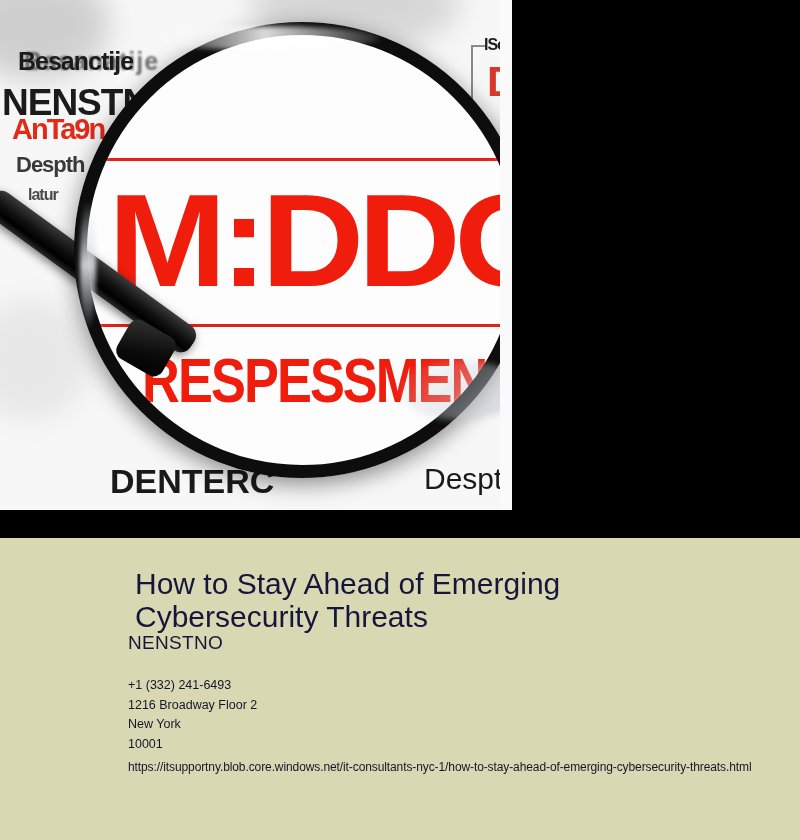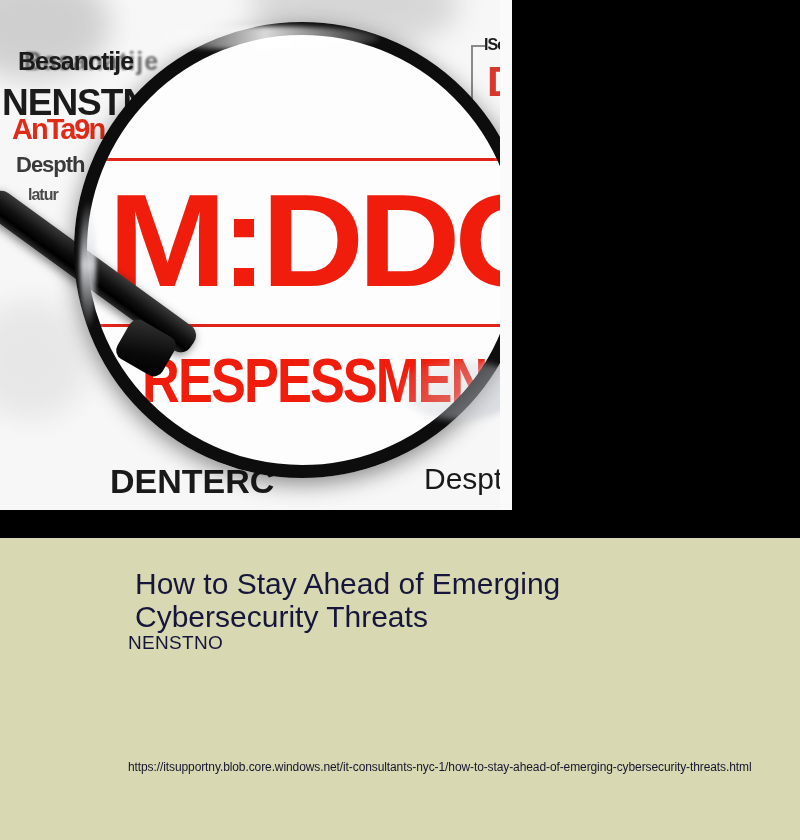--- a/index.html
+++ b/index.html
@@ -312,16 +312,22 @@
   </div>
 
 </div>
 
 <div id="content">
 
   <h1 id="page-title">How to Stay Ahead of Emerging Cybersecurity Threats</h1>
 
   <div id="brand">NENSTNO</div>
 
+  <div id="contact">
+    <div>+1 (332) 241-6493</div>
+    <div>1216 Broadway Floor 2</div>
+    <div>New York</div>
+    <div>10001</div>
+  </div>
 
   <div id="source-url">https://itsupportny.blob.core.windows.net/it-consultants-nyc-1/how-to-stay-ahead-of-emerging-cybersecurity-threats.html</div>
 
 </div>
 
 </body></html>

